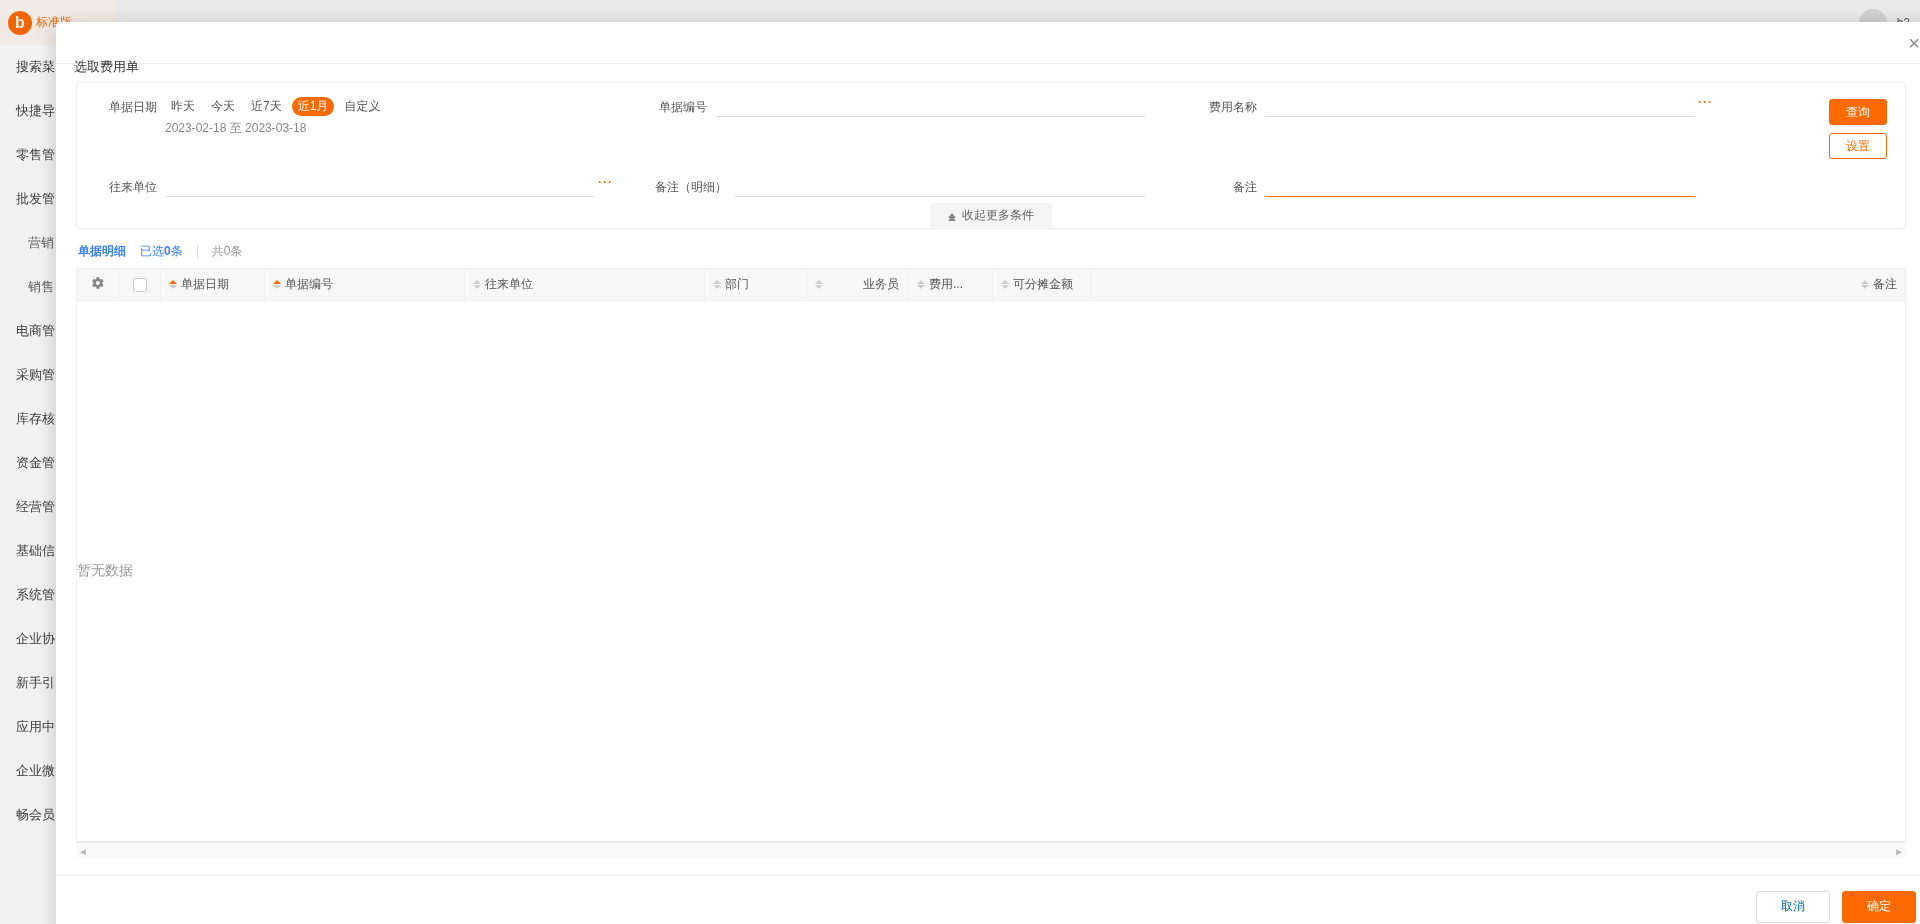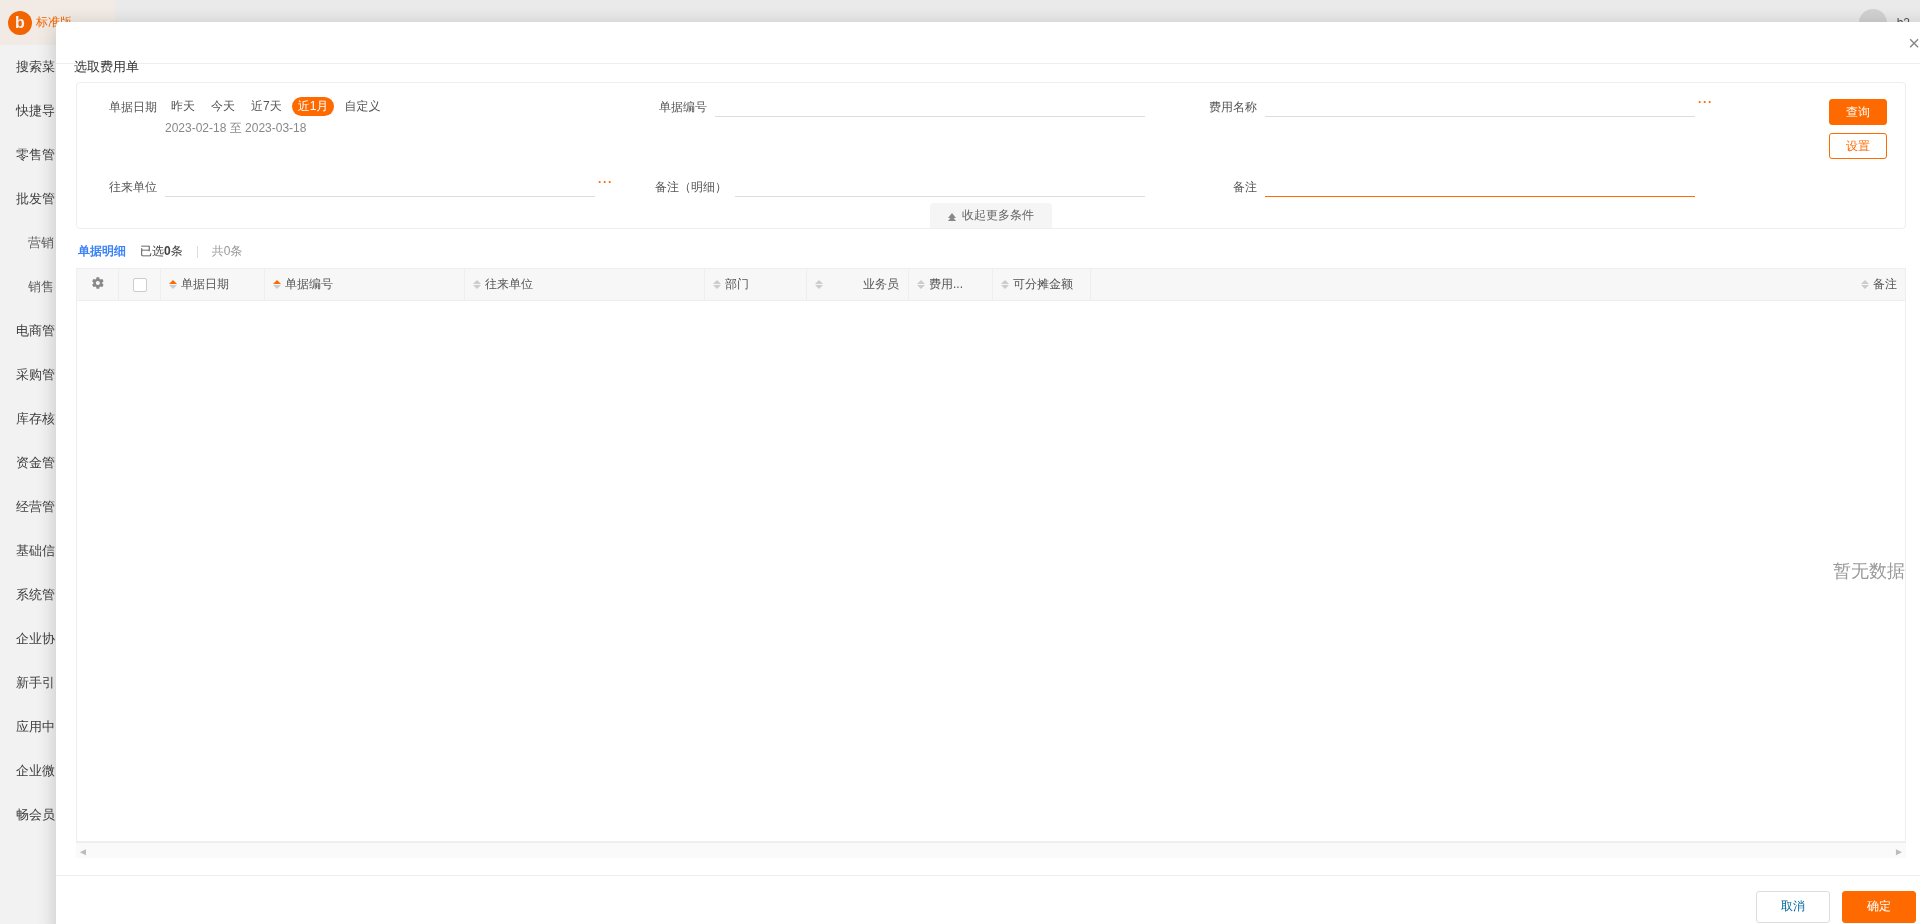--- a/index.html
+++ b/index.html
@@ -56,21 +56,21 @@
   .btn-outline { background:#fff; color:#ff6a00; border:1px solid #ff6a00;}
   .btn-default { background:#fff; color:#0369a1; border:1px solid #ddd;}
 
   .collapse-bar { display:flex; justify-content:center; margin-top: 6px; }
   .collapse-pill { background:#f5f5f5; border-radius:4px 4px 0 0; padding:4px 18px; color:#666; display:flex; align-items:center; gap:6px; font-size:12px;}
   .chev-up { display:inline-block; width:0;height:0; border-left:4px solid transparent; border-right:4px solid transparent; border-bottom:5px solid #888; position:relative;}
   .chev-up::after{content:"";position:absolute; left:-4px; top:3px; width:0;height:0;border-left:4px solid transparent; border-right:4px solid transparent; border-bottom:5px solid #888;}
 
   .section-head { display:flex; align-items:center; gap:14px; margin:14px 0 8px 2px; }
   .section-head .title { font-weight:bold; color:#3b82f6; }
-  .section-head .sel { color:#404040; }
+  .section-head .sel { color:#3b82f6; }
   .section-head .sel b{ font-weight:bold;}
   .section-head .total { color:#999; }
   .vline { width:1px; height:12px; background:#ddd; }
 
   .grid { border:1px solid #eee; }
   .grid-head { display:flex; background:#f7f7f7; height:32px; align-items:center; border-bottom:1px solid #eee;}
   .col { display:flex; align-items:center; border-right:1px solid #eee; height:100%; padding:0 8px; color:#555; font-size:12px; gap:4px; white-space:nowrap; overflow:hidden;}
   .col:last-child{border-right:none;}
   .c-gear{width:42px; justify-content:center;}
   .c-chk{width:42px; justify-content:center;}
@@ -83,21 +83,21 @@
   .c-amount{width:98px;font-family:Liberation Mono, monospace;}
   .c-remark{flex:1; justify-content:flex-end;}
   .sort-ic{display:inline-flex; flex-direction:column; line-height:0; gap:1px;}
   .sort-ic span{width:0;height:0;border-left:4px solid transparent;border-right:4px solid transparent;}
   .sort-ic .up{border-bottom:4px solid #ccc;}
   .sort-ic .dn{border-top:4px solid #ccc;}
   .sort-ic.active .up{border-bottom-color:#ff6a00;}
   .gear-ic svg{width:14px;height:14px;fill:#888;}
   .chkbox{width:14px;height:14px;border:1px solid #ccc;border-radius:2px;background:#fff;}
 
-  .grid-body{height:540px; display:flex; align-items:center; justify-content:flex-end; color:#999; font-size:18px;}
+  .grid-body{height:540px; display:flex; align-items:center; justify-content:flex-start; color:#999; font-size:14px;}
 
   .hscroll{height:16px; background:#fafafa; border-top:1px solid #eee; position:relative;}
   .hscroll .thumb-l{position:absolute;left:2px;top:3px;width:10px;height:10px;color:#bbb;font-size:10px;}
   .hscroll .thumb-r{position:absolute;right:2px;top:3px;width:10px;height:10px;color:#bbb;font-size:10px;}
 
   .modal-footer{height:62px; border-top:1px solid #eee; display:flex; align-items:center; justify-content:flex-end; gap:12px; padding:0 22px;}
 
 </style>
 </head>
 <body>

